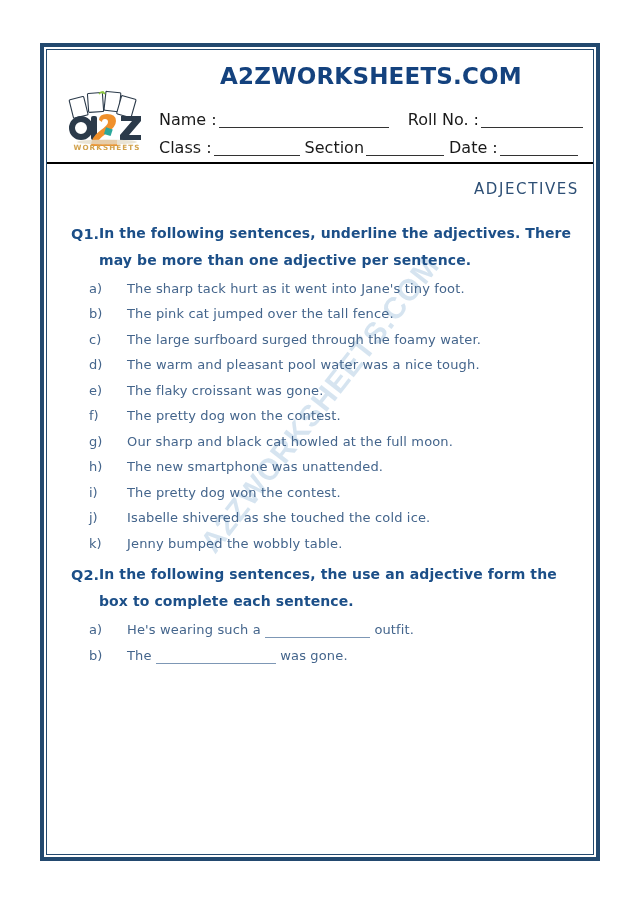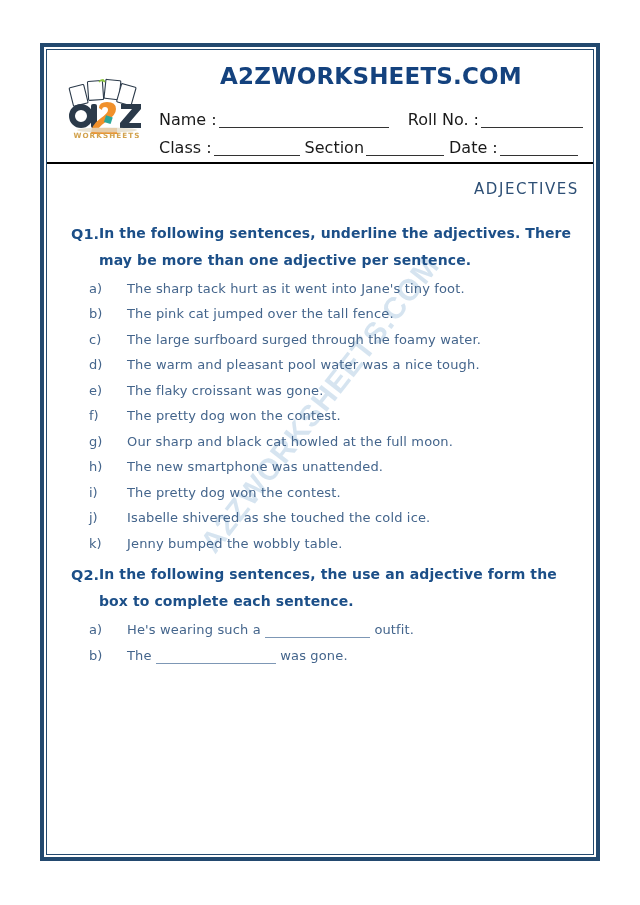--- a/index.html
+++ b/index.html
@@ -78,21 +78,21 @@
     font-size: 23px;
     font-weight: 700;
     letter-spacing: .2px;
     color: #14427e;
   }
 
   
   .logo {
     position: absolute;
     left: 14px;
-    top: 28px;
+    top: 40px;
     width: 92px;
     height: 66px;
   }
   .logo svg { display: block; }
 
   
   .fields {
     position: absolute;
     left: 112px;
     right: 10px;

